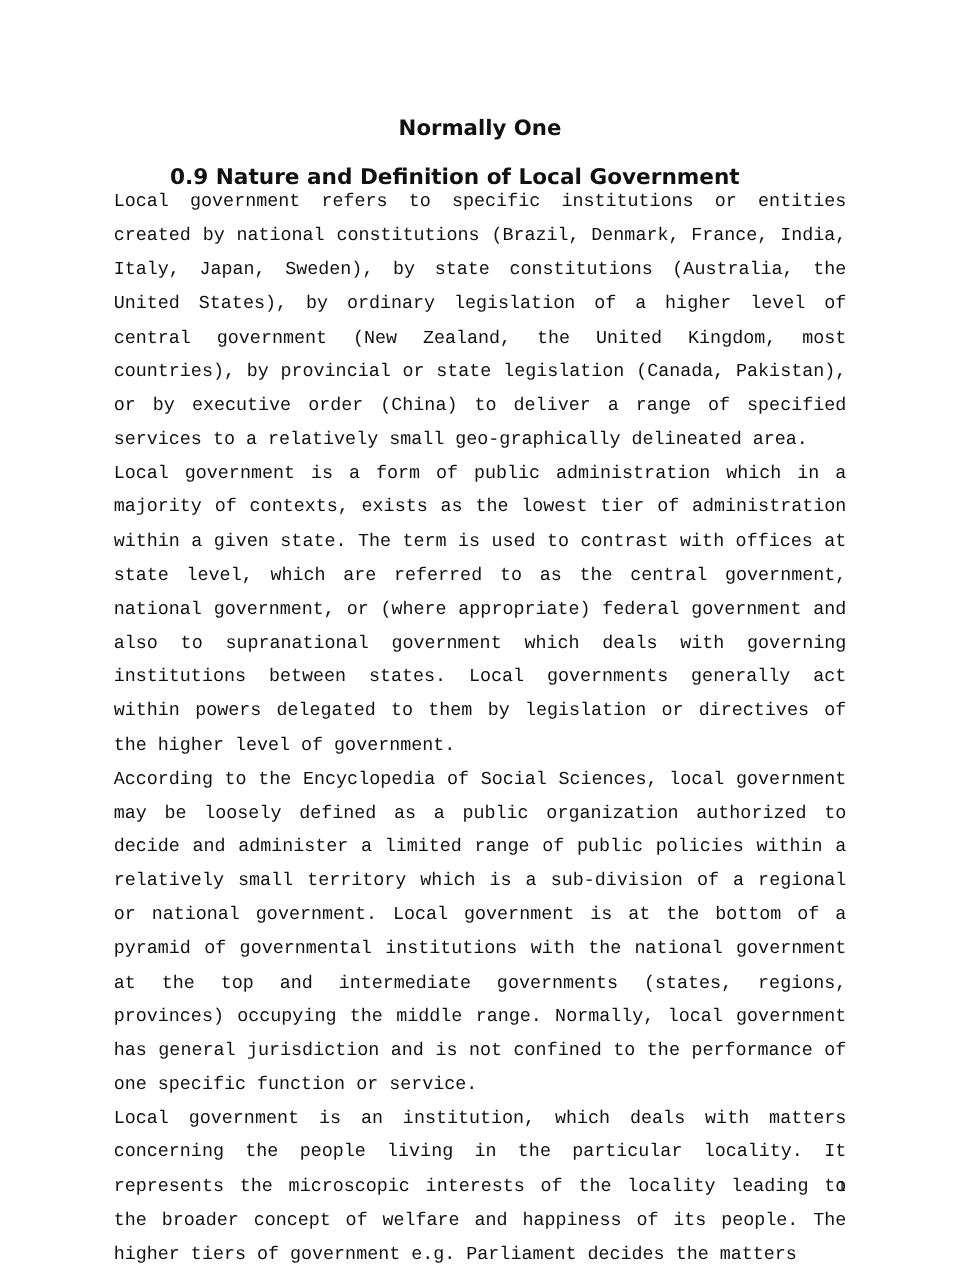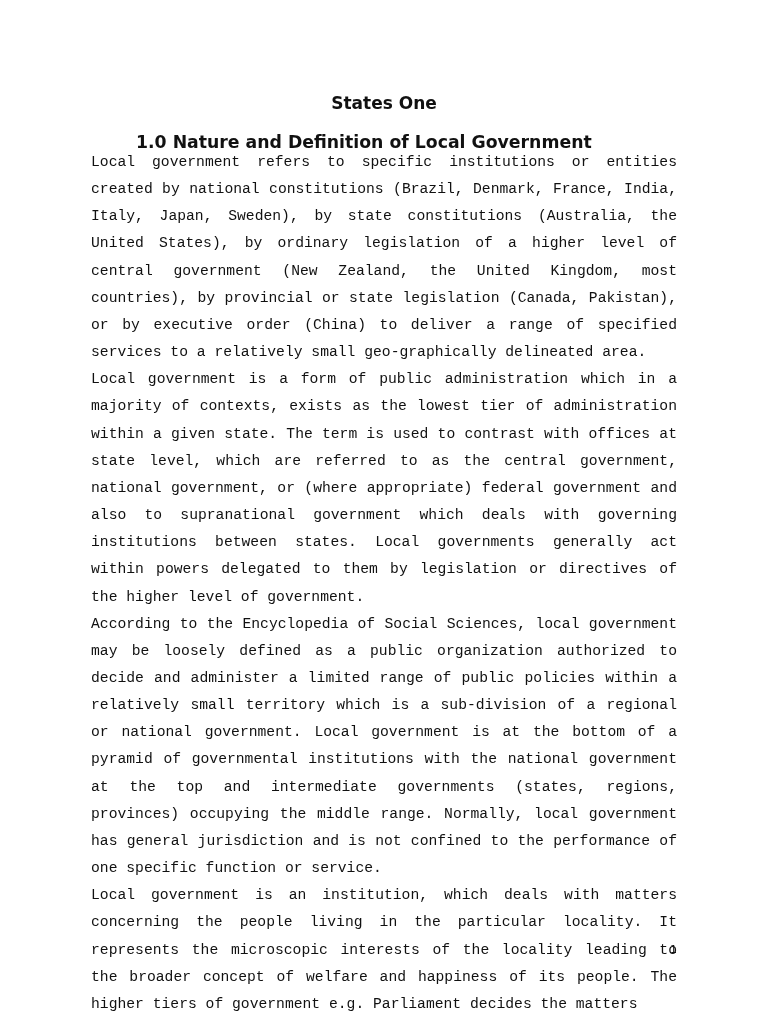--- a/index.html
+++ b/index.html
@@ -34,22 +34,22 @@
   .body-text p { margin: 0; }
   .page-number {
     position: absolute; top: 943px; left: 670px;
     font-size: 11px; line-height: 14px;
   }
 </style>
 </head>
 <body>
 
 <div class="page">
-  <div class="chapter-title">States One</div>
-  <div class="section-heading">1.0 Nature and Definition of Local Government</div>
+  <div class="chapter-title">Normally One</div>
+  <div class="section-heading">0.9 Nature and Definition of Local Government</div>
   <div class="body-text">
     <p>Local government refers to specific institutions or entities created by national constitutions (Brazil, Denmark, France, India, Italy, Japan, Sweden), by state constitutions (Australia, the United States), by ordinary legislation of a higher level of central government (New Zealand, the United Kingdom, most countries), by provincial or state legislation (Canada, Pakistan), or by executive order (China) to deliver a range of specified services to a relatively small geo-graphically delineated area.</p>
     <p>Local government is a form of public administration which in a majority of contexts, exists as the lowest tier of administration within a given state. The term is used to contrast with offices at state level, which are referred to as the central government, national government, or (where appropriate) federal government and also to supranational government which deals with governing institutions between states. Local governments generally act within powers delegated to them by legislation or directives of the higher level of government.</p>
     <p>According to the Encyclopedia of Social Sciences, local government may be loosely defined as a public organization authorized to decide and administer a limited range of public policies within a relatively small territory which is a sub-division of a regional or national government. Local government is at the bottom of a pyramid of governmental institutions with the national government at the top and intermediate governments (states, regions, provinces) occupying the middle range. Normally, local government has general jurisdiction and is not confined to the performance of one specific function or service.</p>
     <p>Local government is an institution, which deals with matters concerning the people living in the particular locality. It represents the microscopic interests of the locality leading to the broader concept of welfare and happiness of its people. The higher tiers of government e.g. Parliament decides the matters</p>
   </div>
   <div class="page-number">1</div>
 </div>
 
 </body></html>

